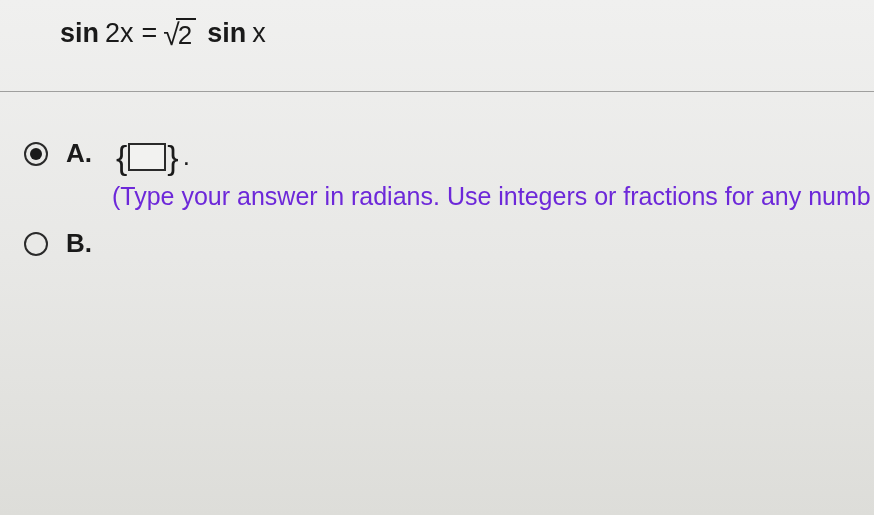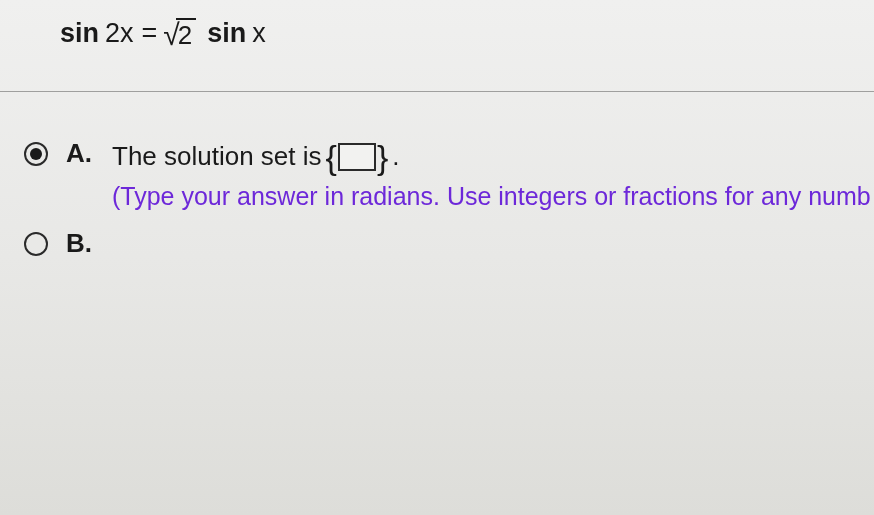--- a/index.html
+++ b/index.html
@@ -165,21 +165,20 @@
   <hr class="divider">
 
 
   <div class="choices">
 
     <div class="choice-row">
       <div class="radio selected"></div>
       <div class="choice-letter">A.</div>
       <div class="choice-body">
         <div class="answer-line">
-          <span>The solution set is </span>
           <span class="braces-box">
             <span class="brace">{</span>
             <input class="answer-input" type="text" value="" style="">
             <span class="brace">}</span>
           </span>
           <span>.</span>
         </div>
         <div class="hint-line">(Type your answer in radians. Use integers or fractions for any numb</div>
       </div>
     </div>

